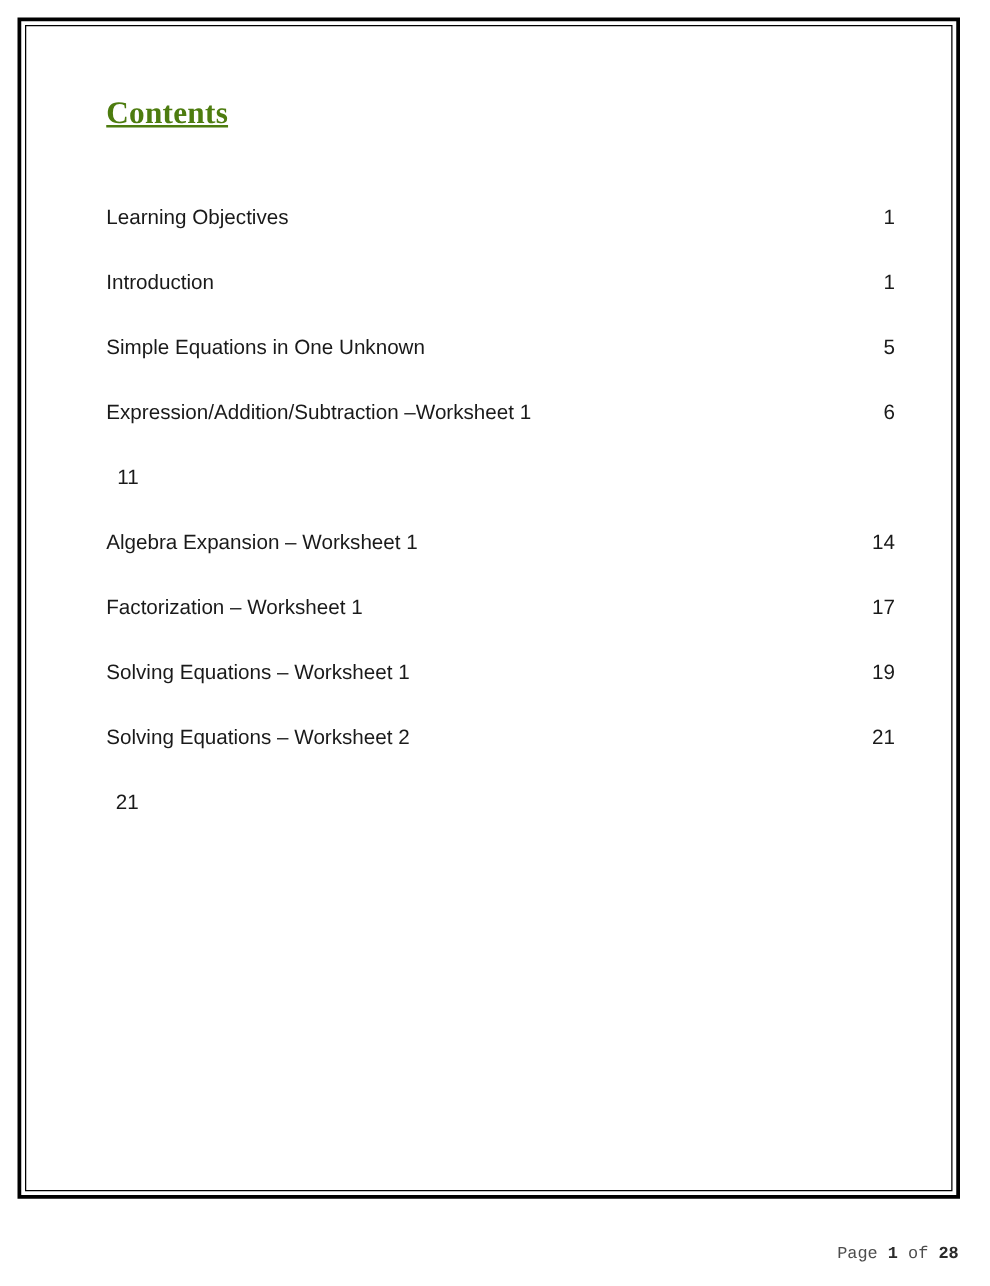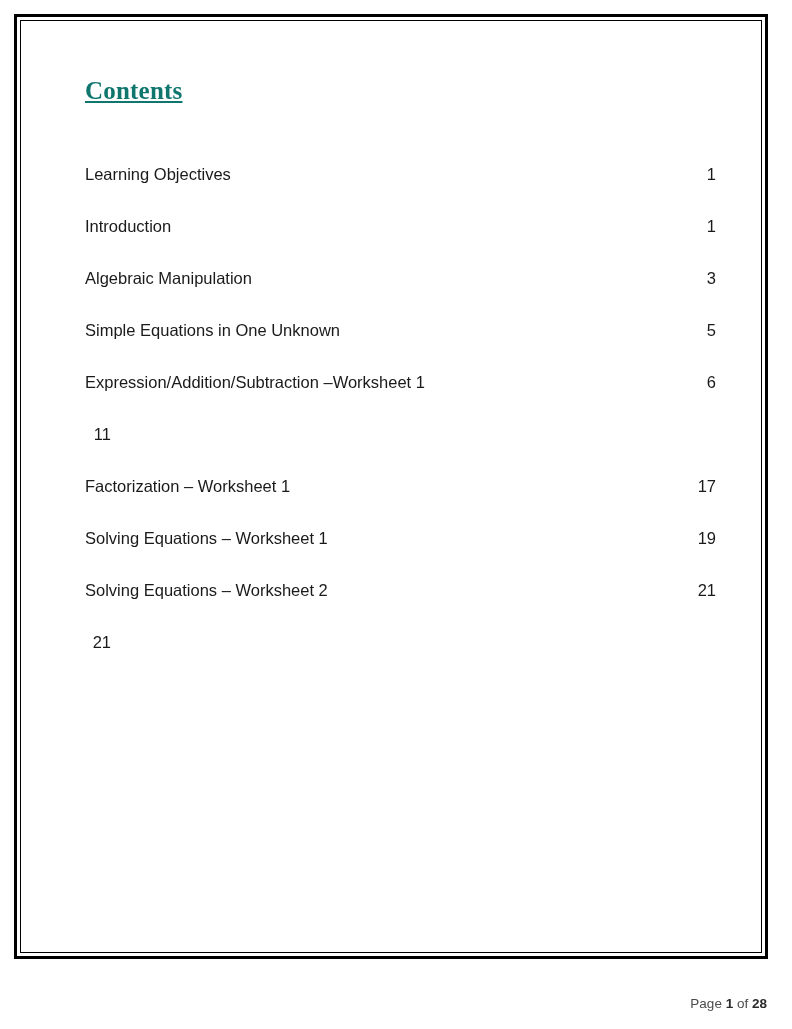--- a/index.html
+++ b/index.html
@@ -54,21 +54,21 @@
     width: 632px;
   }
 
   .contents-title {
     font-family: "Liberation Serif", serif;
     font-size: 25px;
     font-weight: bold;
     text-decoration: underline;
     letter-spacing: 0.2px;
     margin: 0 0 16px 0;
-    color: #0f766e;
+    color: #4d7c0f;
   }
 
   .toc-list {
     margin-top: 60px;
   }
 
   .toc-row {
     display: flex;
     align-items: baseline;
     justify-content: space-between;
@@ -88,21 +88,21 @@
     min-width: 26px;
     padding-right: 1px;
   }
 
   .footer {
     position: absolute;
     right: 25px;
     bottom: 18px;
     font-size: 13.5px;
     color: #4d4d4d;
-    font-family: Liberation Sans, sans-serif;
+    font-family: Liberation Mono, monospace;
   }
   .footer b {
     color: #2b2b2b;
     font-weight: bold;
   }
   .footer span {
     display: inline;
   }
 </style>
 </head>
@@ -120,39 +120,39 @@
         <div class="toc-row">
           <span class="toc-label">Learning Objectives</span>
           <span class="toc-page">1</span>
         </div>
 
         <div class="toc-row">
           <span class="toc-label">Introduction</span>
           <span class="toc-page">1</span>
         </div>
 
-        <div class="toc-row">
-          <span class="toc-label">Algebraic Manipulation</span>
-          <span class="toc-page">3</span>
-        </div>
 
         <div class="toc-row">
           <span class="toc-label">Simple Equations in One Unknown</span>
           <span class="toc-page">5</span>
         </div>
 
         <div class="toc-row">
           <span class="toc-label">Expression/Addition/Subtraction –Worksheet 1</span>
           <span class="toc-page">6</span>
         </div>
 
         <div class="toc-row">
           <span class="toc-page">11</span>
         </div>
 
+        <div class="toc-row">
+          <span class="toc-label">Algebra Expansion – Worksheet 1</span>
+          <span class="toc-page">14</span>
+        </div>
 
         <div class="toc-row">
           <span class="toc-label">Factorization – Worksheet 1</span>
           <span class="toc-page">17</span>
         </div>
 
         <div class="toc-row">
           <span class="toc-label">Solving Equations – Worksheet 1</span>
           <span class="toc-page">19</span>
         </div>

